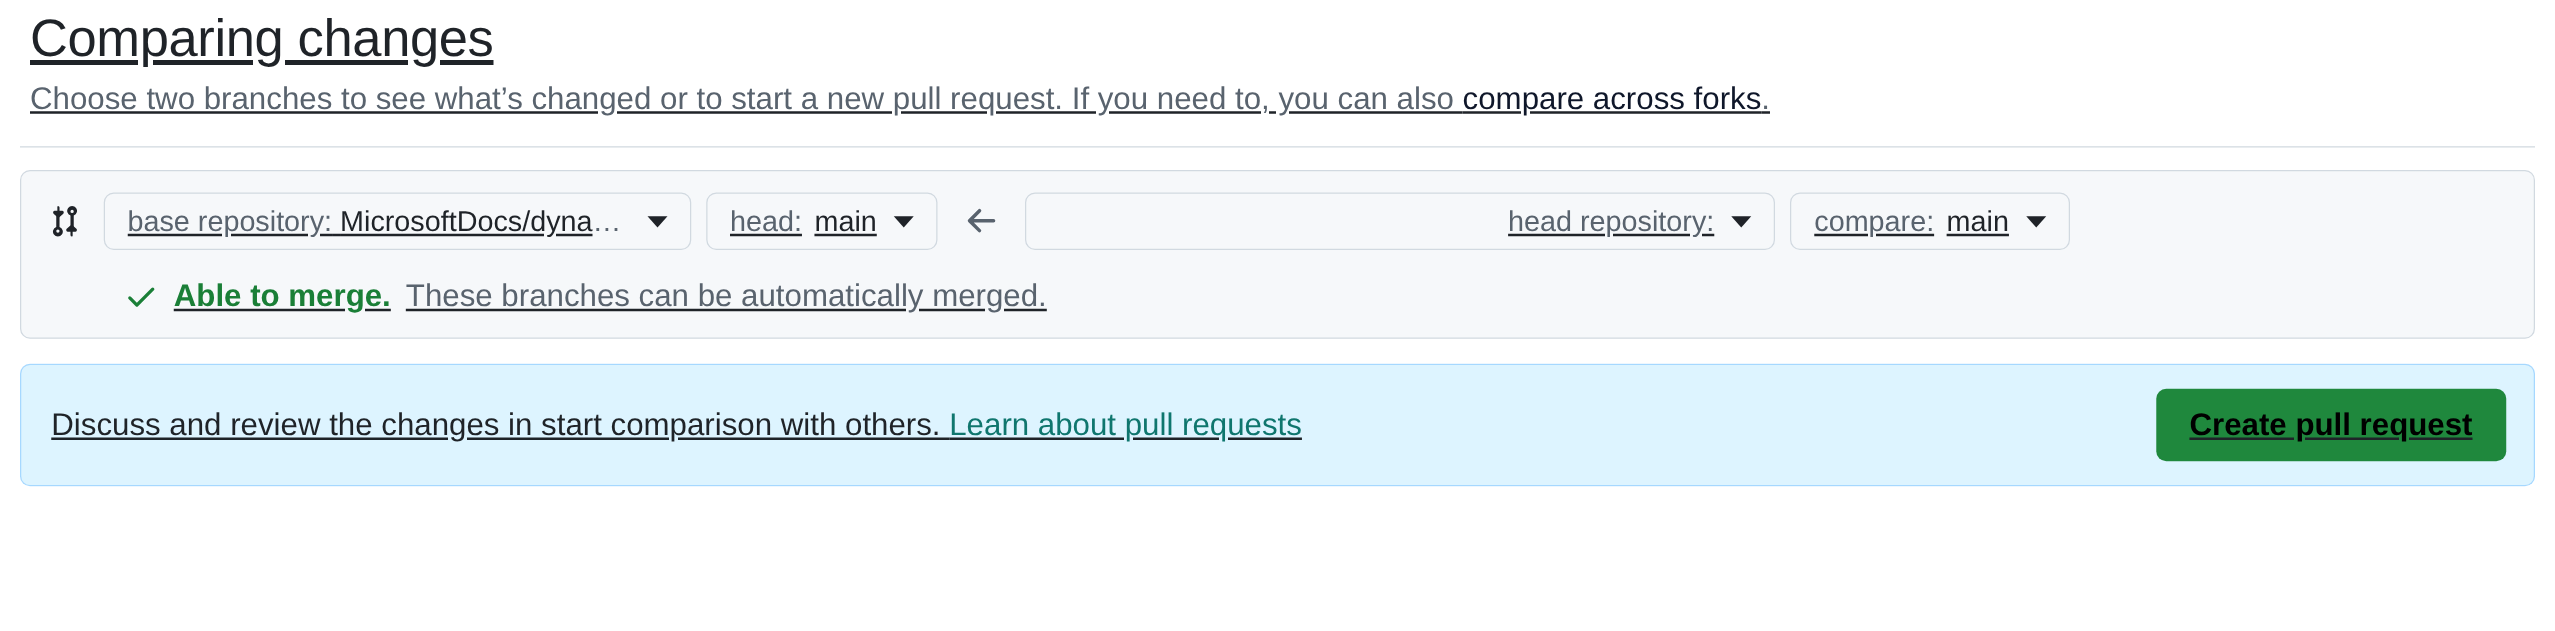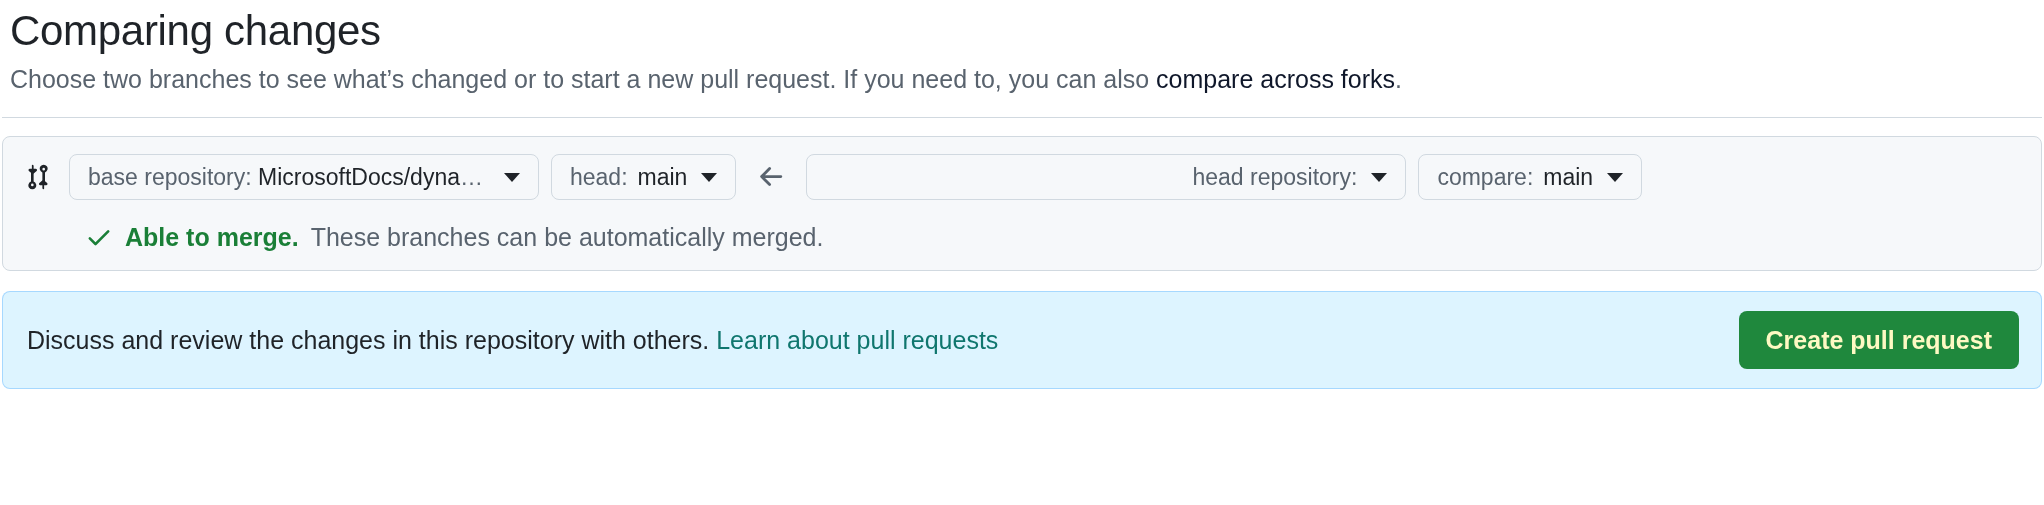--- a/index.html
+++ b/index.html
@@ -13,21 +13,22 @@
     font-family: "Liberation Sans", sans-serif;
     color: #1f2328;
     overflow: hidden;
   }
 
   .page {
     width: 2044px;
     height: 385px;
     position: relative;
     box-sizing: border-box;
-    padding: 0 2px;
+    padding: 0 16px;
+    text-decoration: underline;
   }
 
   
   .page-title {
     font-size: 42px;
     font-weight: 400;
     line-height: 50px;
     letter-spacing: -0.3px;
     color: #1f2328;
     margin: 0;
@@ -188,21 +189,21 @@
   }
   .discuss-text .link {
     color: #0f766e;
     text-decoration: none;
     cursor: pointer;
   }
 
   .btn-primary {
     background: #1f883d;
     border: 1px solid rgba(31,136,61,0.9);
-    color: #fef9c3;
+    color: #000000;
     font-size: 25px;
     font-weight: 700;
     line-height: 1;
     padding: 0 26px;
     height: 58px;
     border-radius: 8px;
     cursor: pointer;
     white-space: nowrap;
     display: inline-flex;
     align-items: center;
@@ -273,18 +274,18 @@
           <path d="M13.78 4.22a.75.75 0 0 1 0 1.06l-7.25 7.25a.75.75 0 0 1-1.06 0L2.22 9.28a.75.75 0 0 1 1.06-1.06L6 10.94l6.72-6.72a.75.75 0 0 1 1.06 0Z"></path>
         </svg>
       </span>
       <span class="able">Able to merge.</span>
       <span class="desc">These branches can be automatically merged.</span>
     </div>
 
   </div>
 
   <div class="discuss-banner">
-    <div class="discuss-text"><span>Discuss and review the changes in this repository with others. </span><a class="link">Learn about pull requests</a></div>
+    <div class="discuss-text"><span>Discuss and review the changes in start comparison with others. </span><a class="link">Learn about pull requests</a></div>
 
     <button class="btn-primary">Create pull request</button>
   </div>
 
 </div>
 
 </body></html>

